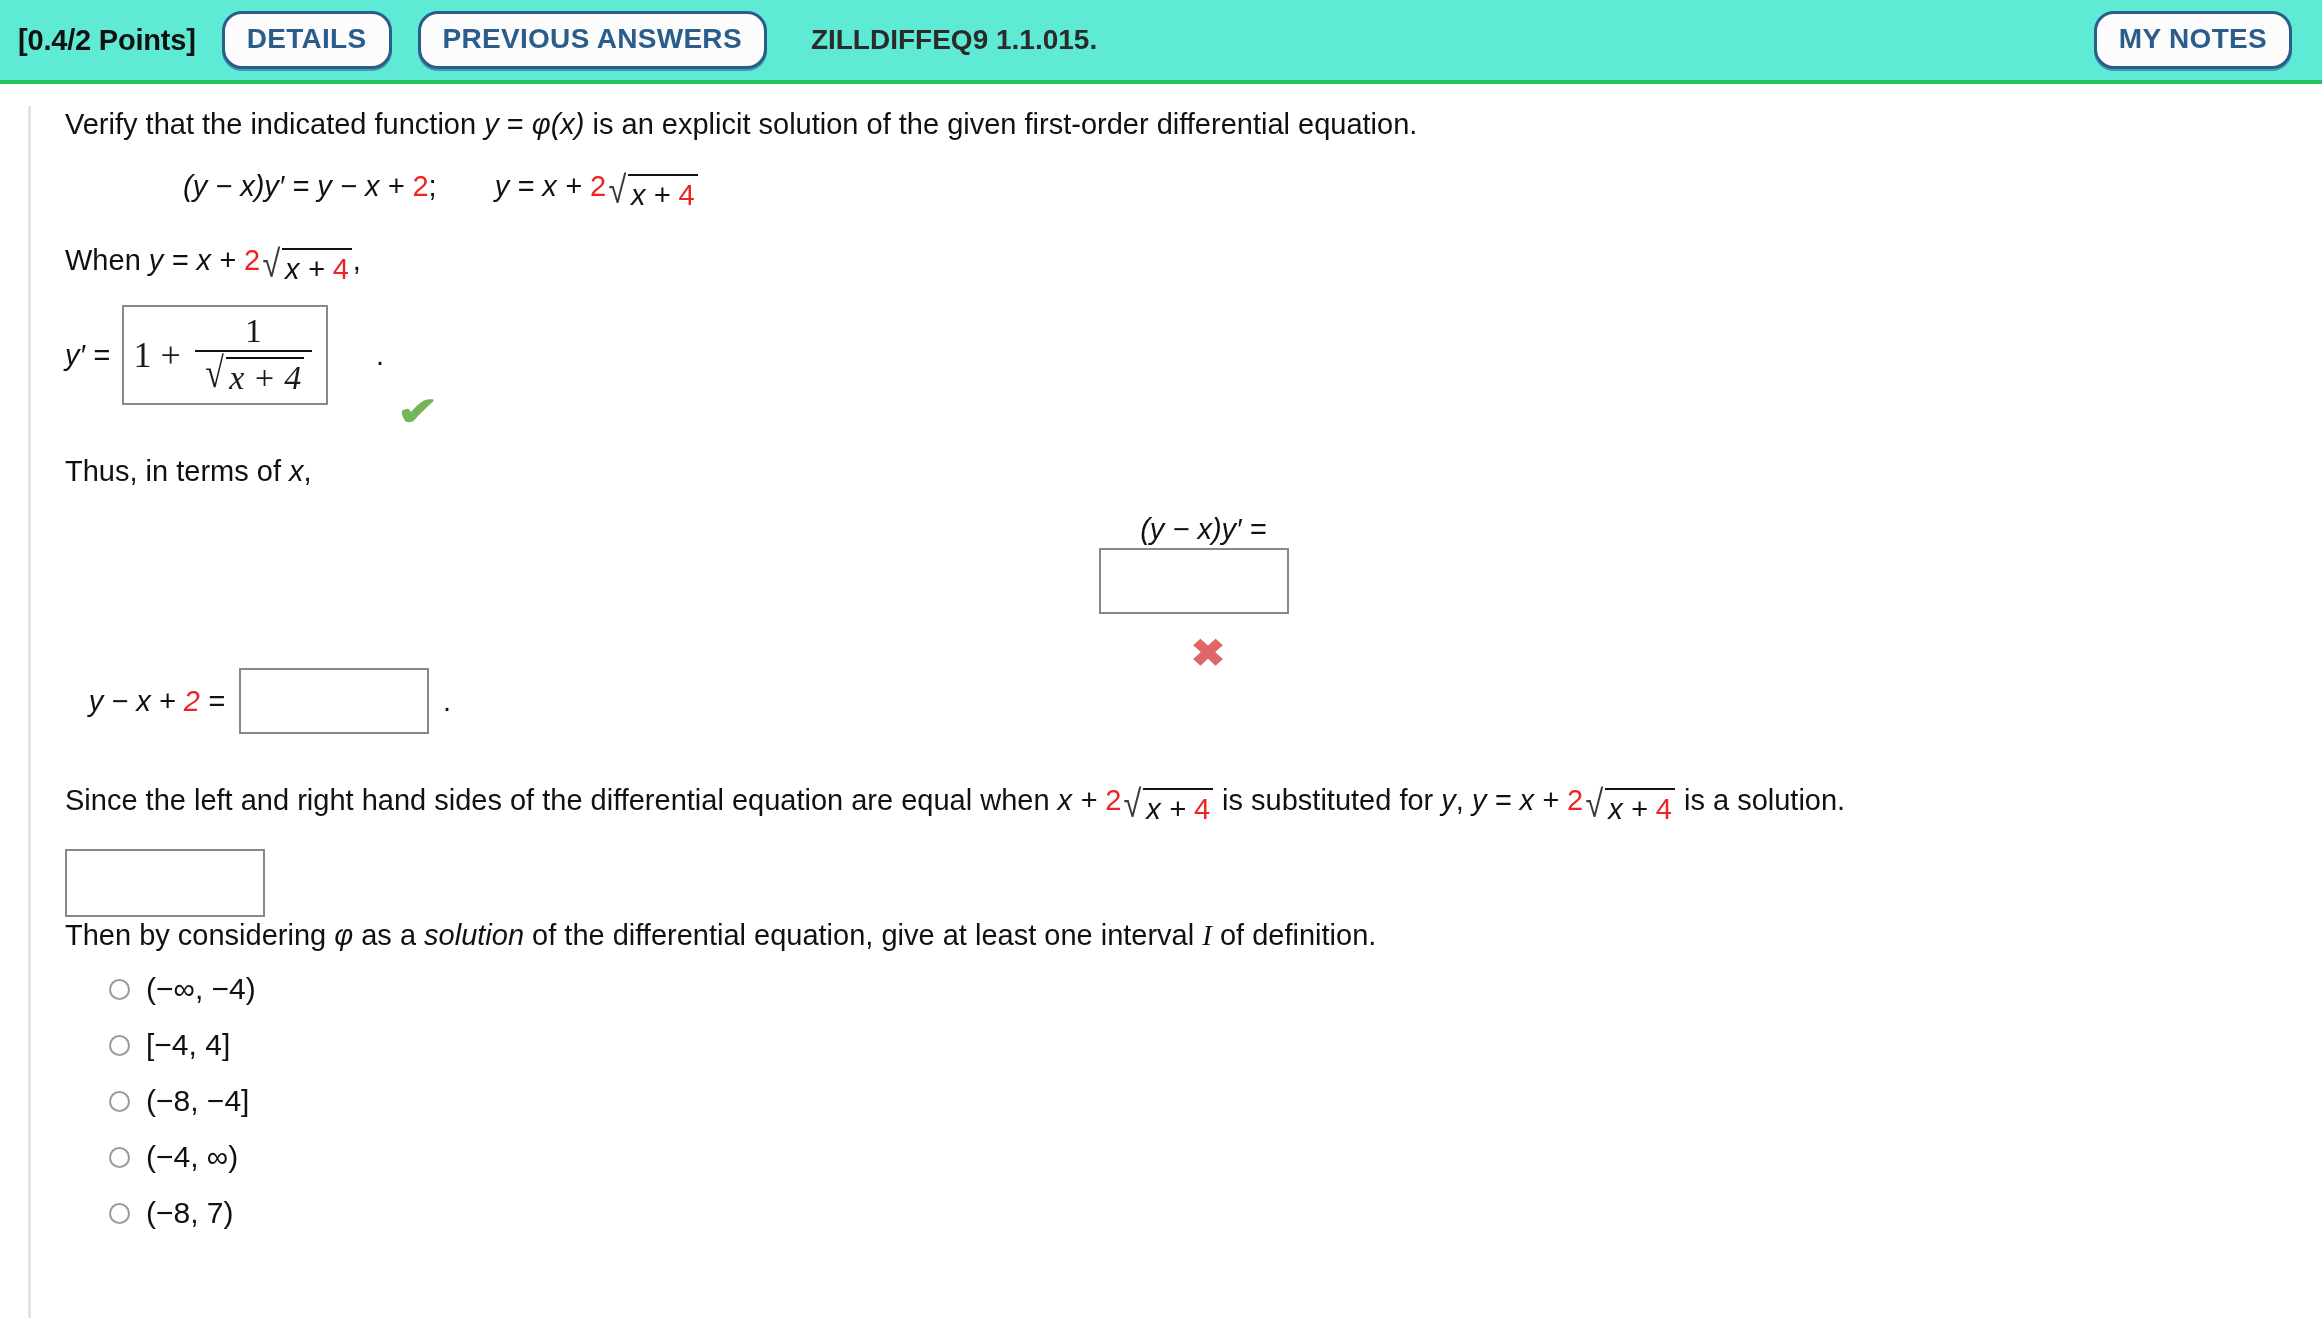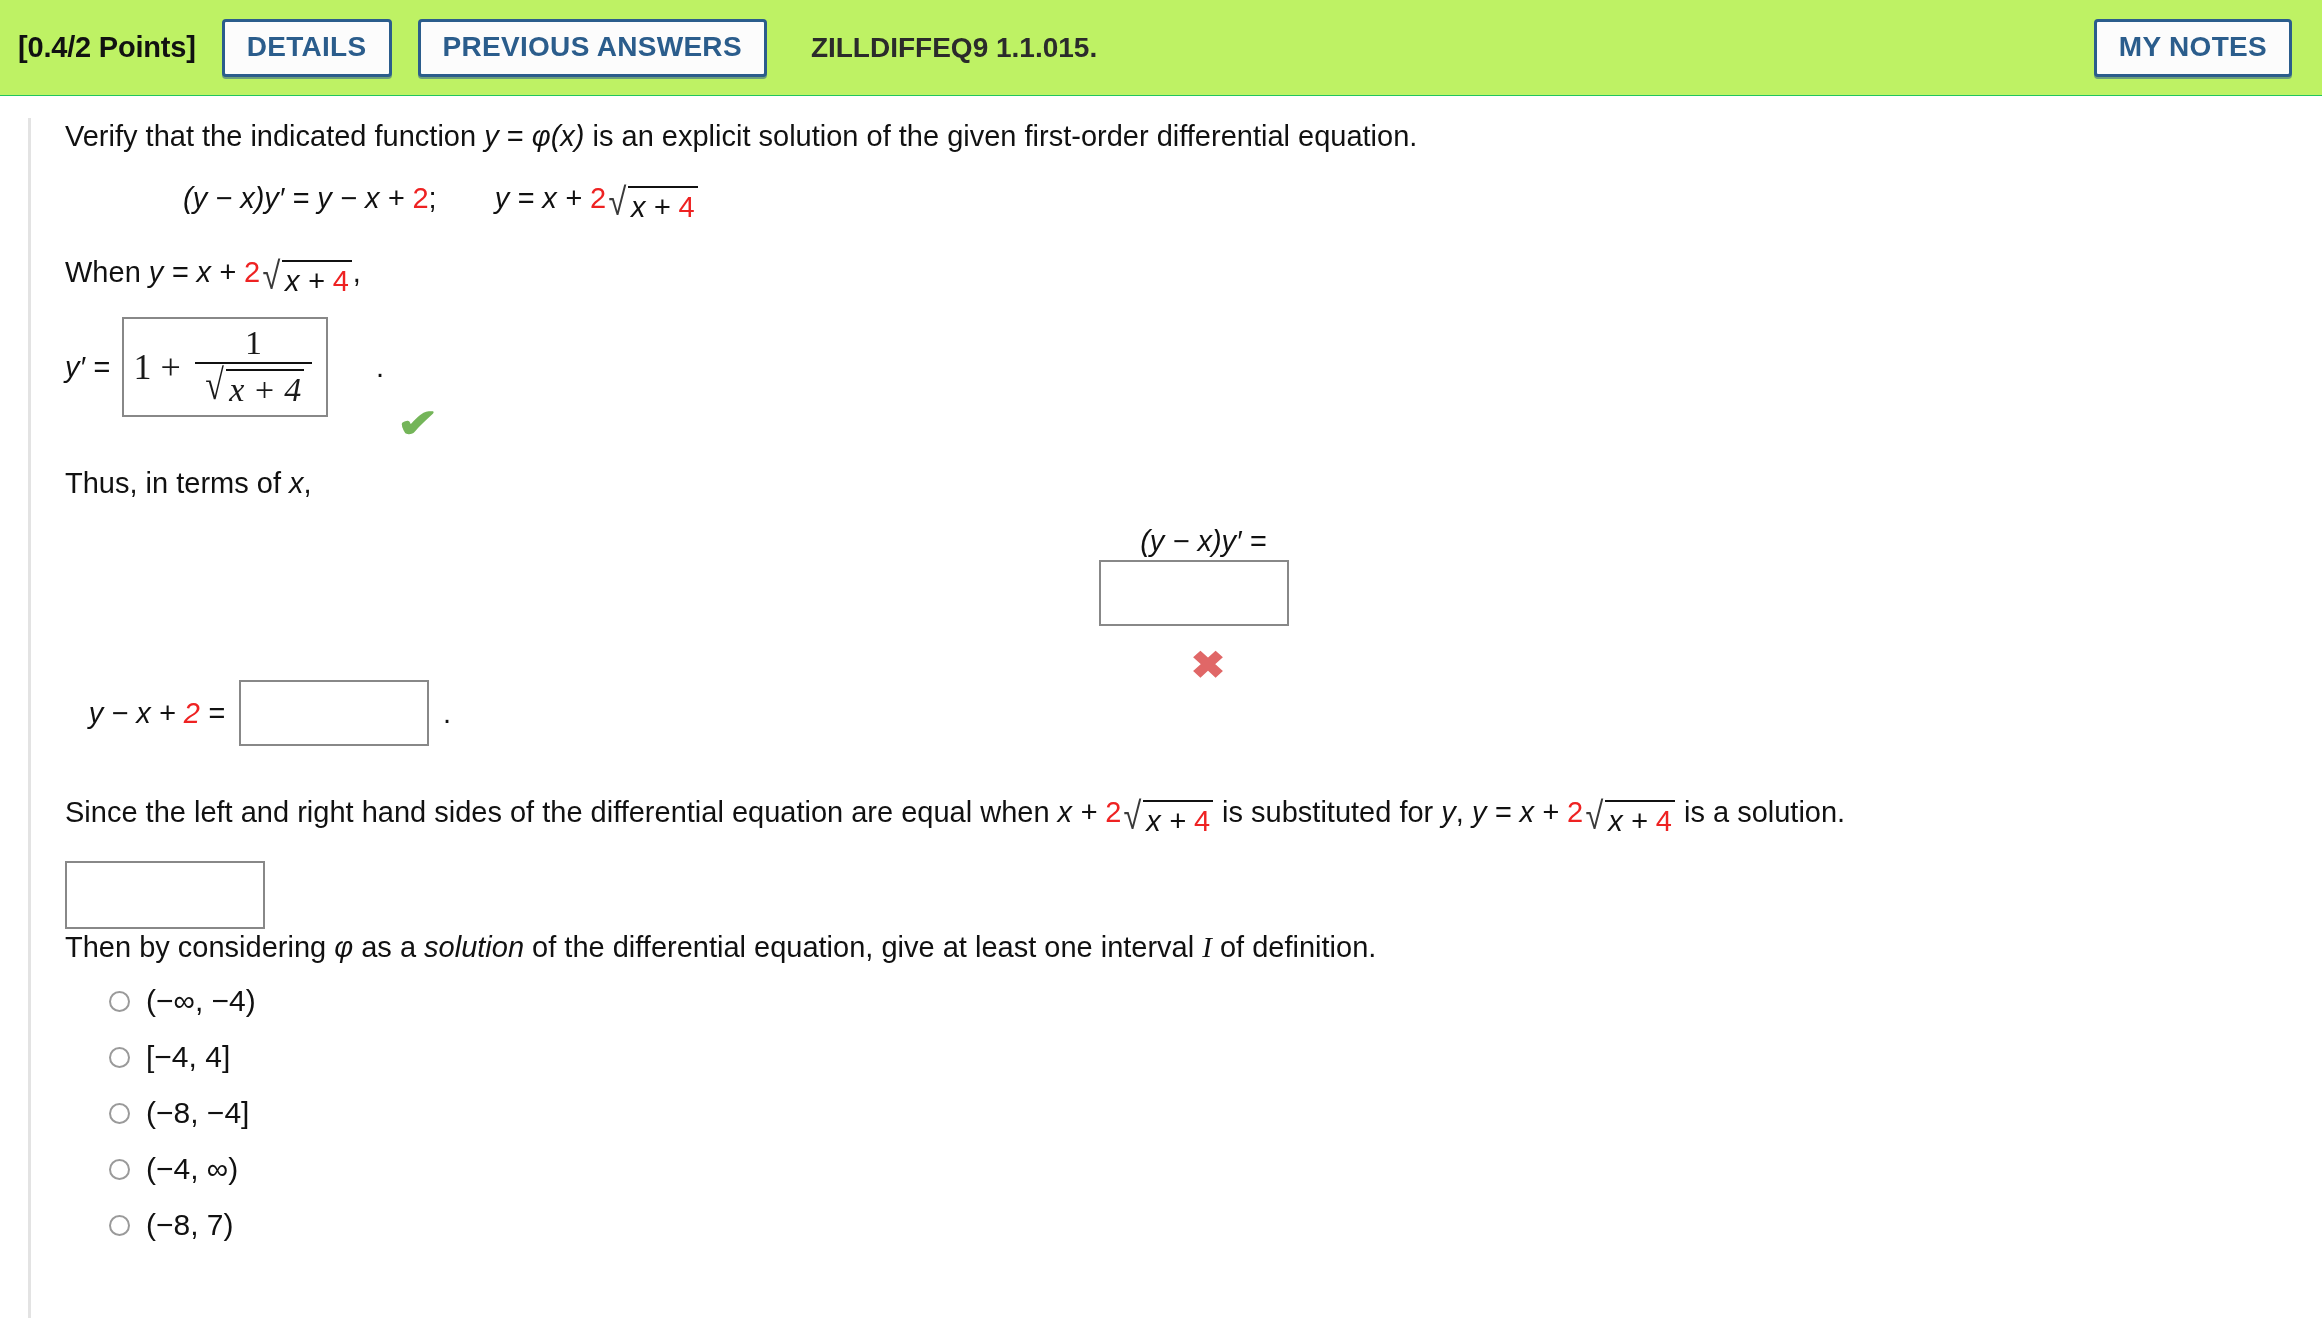--- a/index.html
+++ b/index.html
@@ -10,39 +10,39 @@
   body {
     width: 2322px;
     height: 1318px;
     font-family: "Liberation Sans", sans-serif;
     color: #1a1a1a;
     overflow: hidden;
   }
 
   
   .header {
-    height: 96px;
-    background: #bef264;
-    border-bottom: 1px solid #22c55e;
+    height: 84px;
+    background: #5eead4;
+    border-bottom: 4px solid #22c55e;
     display: flex;
     align-items: center;
     padding: 0 30px 0 18px;
     box-sizing: border-box;
     position: relative;
   }
   .points {
     font-size: 29px;
     font-weight: bold;
     color: #111;
     letter-spacing: -0.2px;
     white-space: nowrap;
   }
   .hdr-btn {
     border: 3px solid #2b5d8c;
-    border-radius: 4px;
+    border-radius: 20px;
     background: #fcfcfc;
     color: #2b5d8c;
     font-size: 28px;
     font-weight: 600;
     letter-spacing: 0.3px;
     padding: 11px 22px 13px 22px;
     margin-left: 26px;
     cursor: pointer;
     white-space: nowrap;
     line-height: 1;

